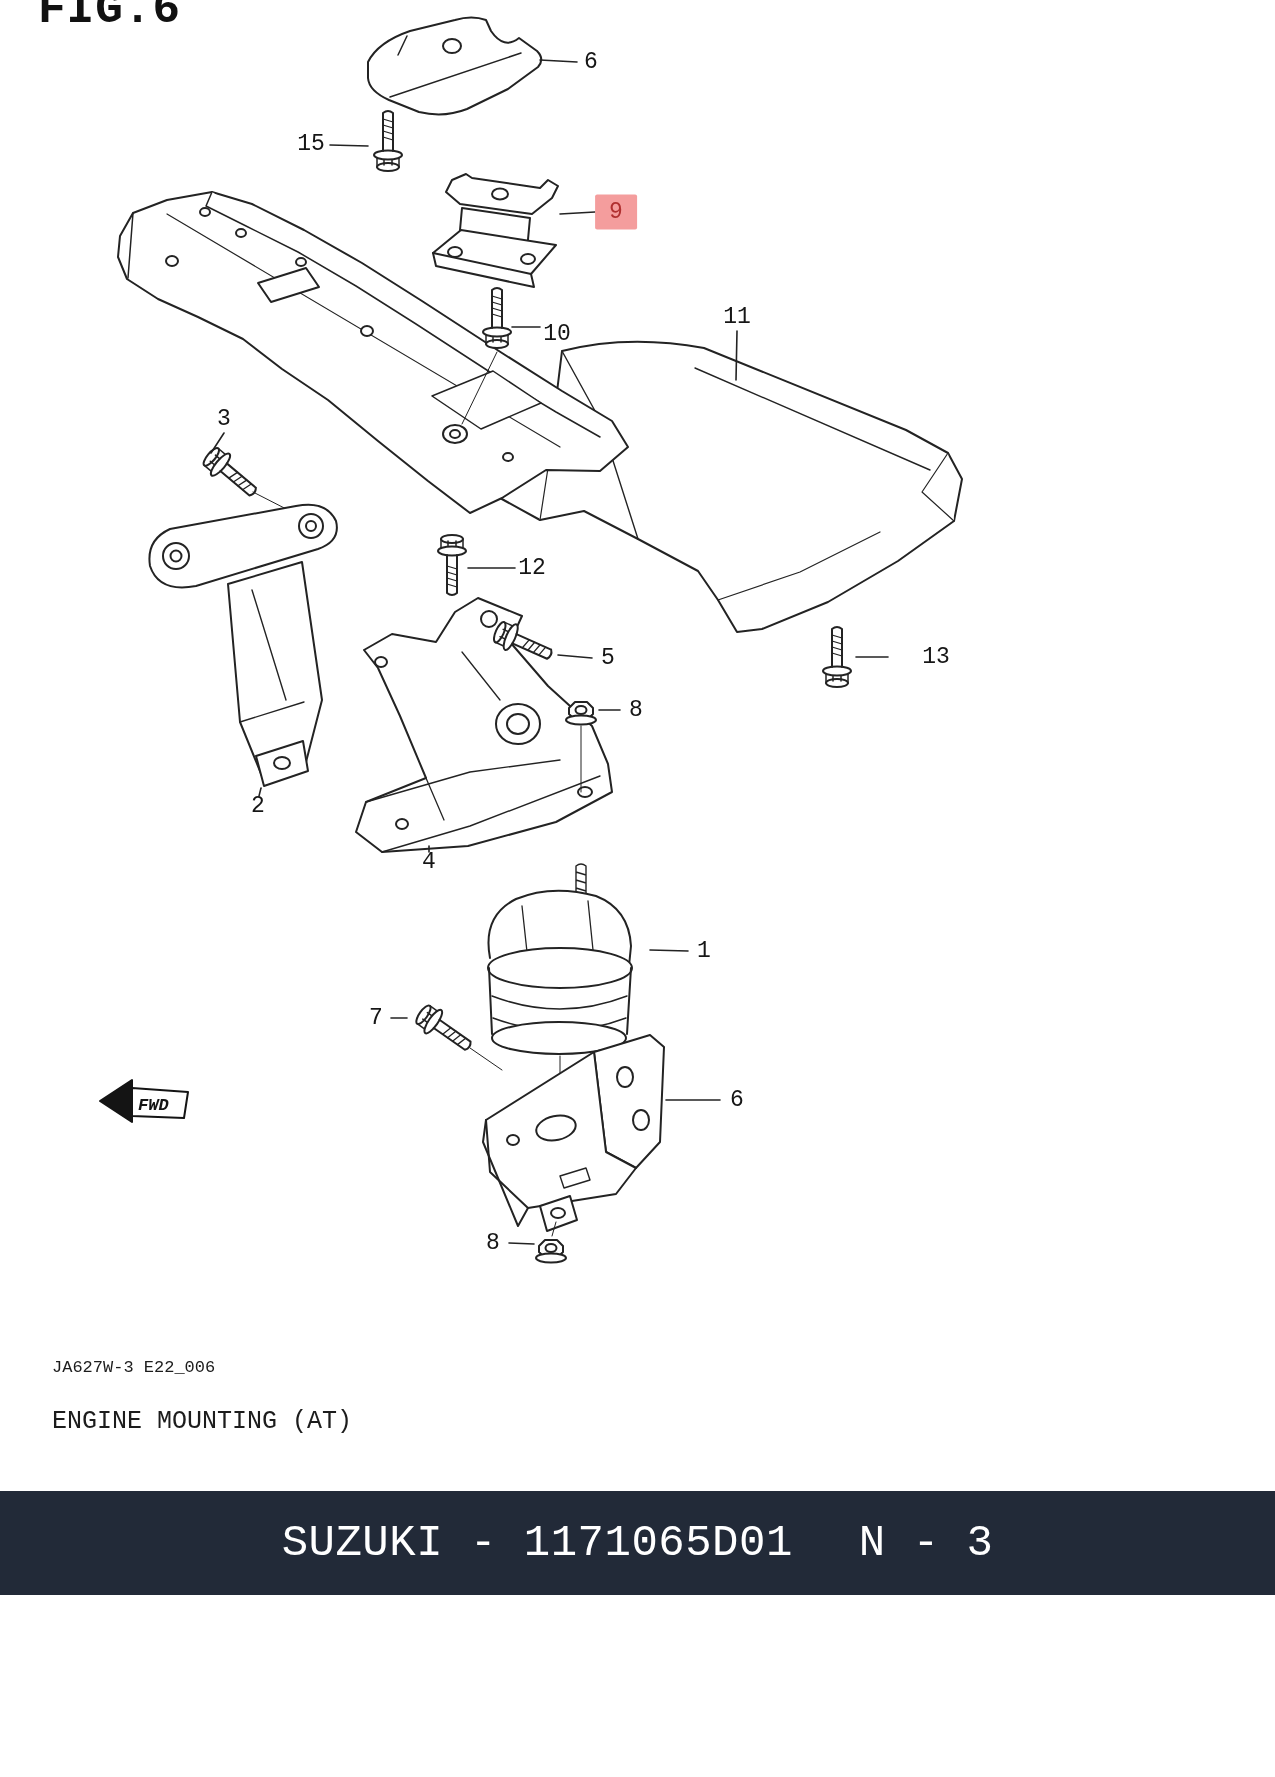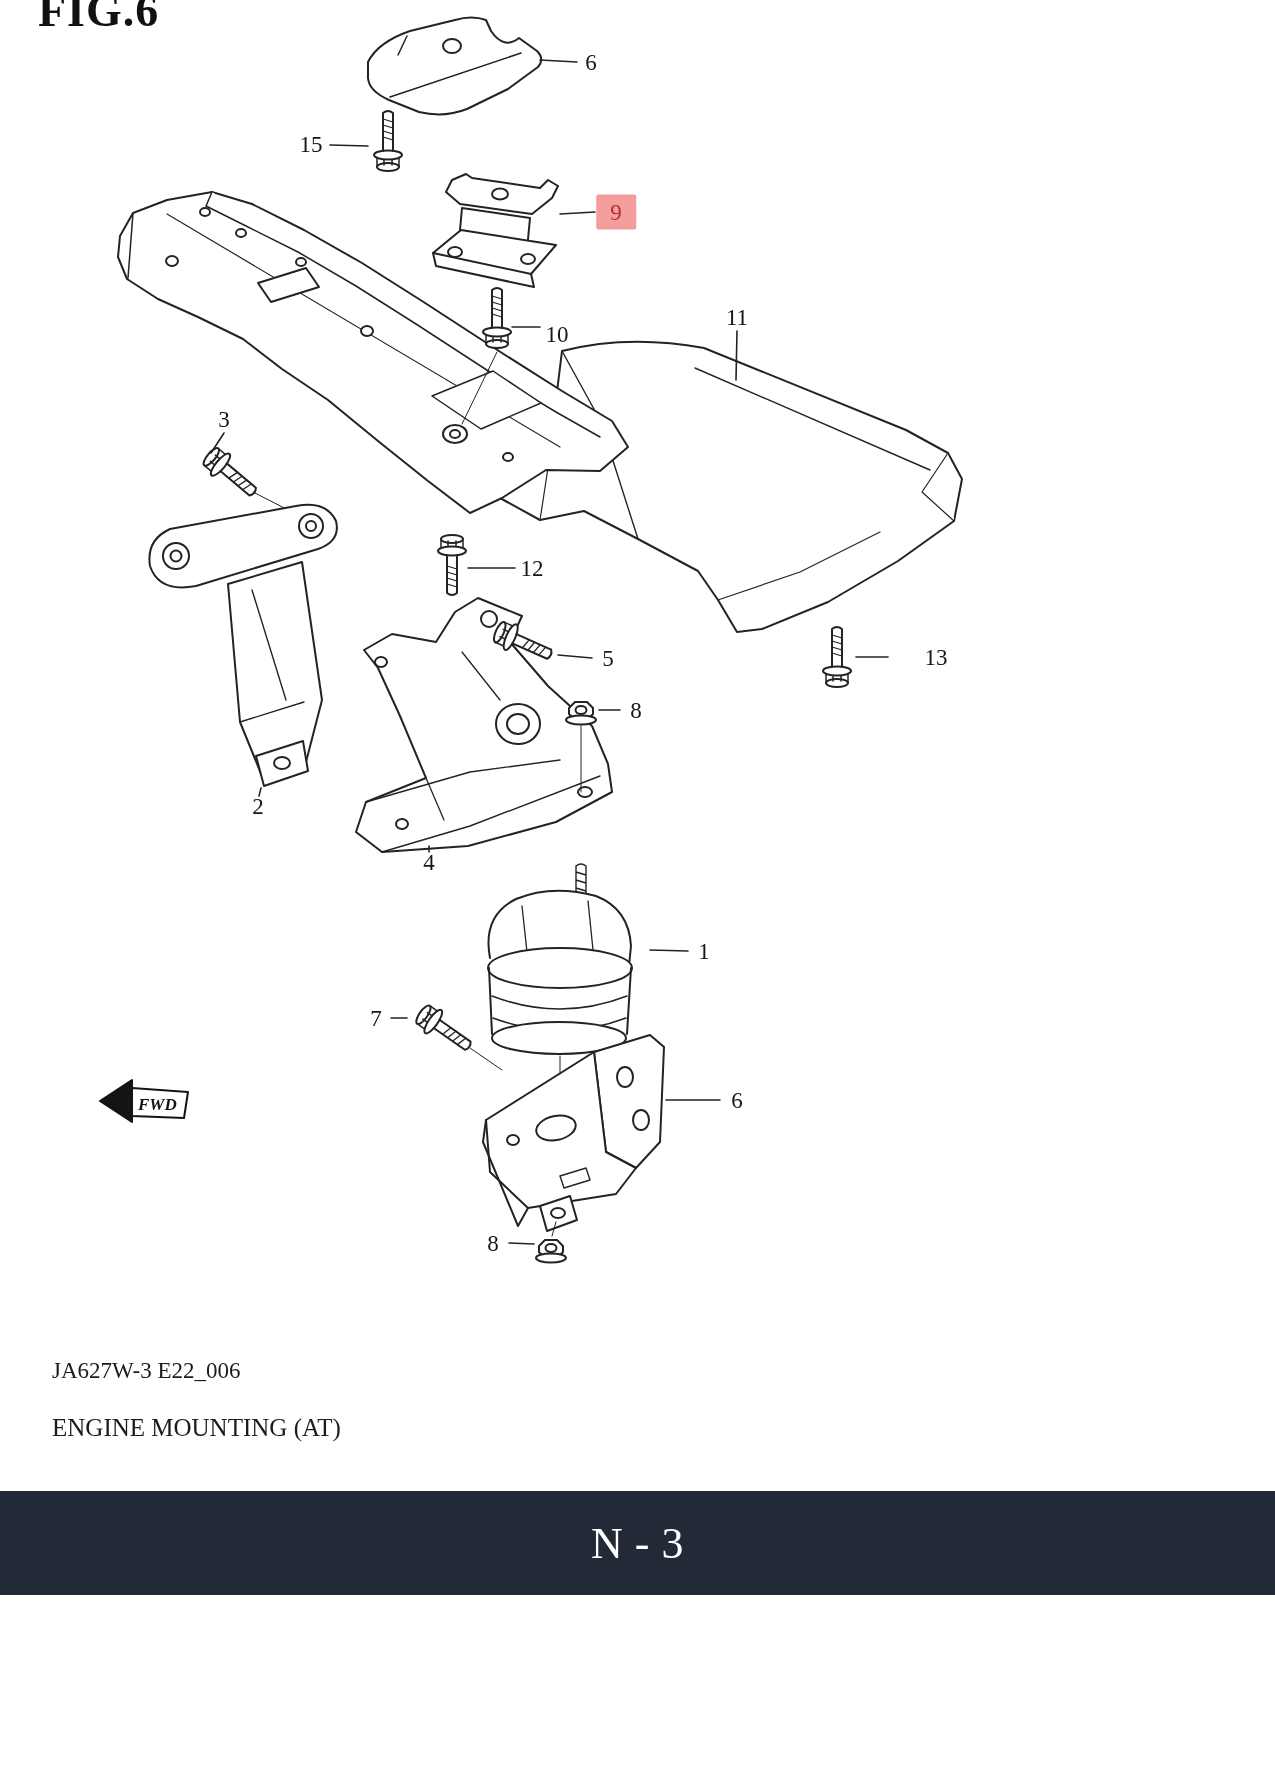--- a/index.html
+++ b/index.html
@@ -2,21 +2,21 @@
 <html style="--hl-bg: #f49d9d; --hl-text: #b03030; --bar-bg: #222a38; --bar-text: #ffffff;"><head>
 <meta charset="utf-8">
 <style>
   html,body{margin:0;padding:0;background:#ffffff;}
   .page{
     position:relative;
     width:1275px;
     height:1777px;
     background:#ffffff;
     overflow:hidden;
-    font-family:Liberation Serif, serif;
+    font-family:Liberation Mono, monospace;
     color:#111;
   }
   .fig-title{
     position:absolute;
     top:-16px;
     left:38px;
     font-size:46px;
     font-weight:800;
     letter-spacing:1px;
     color:#111;
@@ -40,21 +40,21 @@
     color:var(--hl-text,#b03030);
     padding:6px 14px;
     border-radius:2px;
   }
   .caption-block{
     position:absolute;
     left:52px;
     top:1358px;
   }
   .code-line{
-    font-size:23px;
+    font-size:17px;
     margin-bottom:30px;
     color:#1c1c1c;
   }
   .name-line{
     font-size:25px;
     color:#1c1c1c;
   }
   .footer-bar{
     position:absolute;
     left:0; right:0;
@@ -270,16 +270,17 @@
       <div class="callout" style="left: 737px; top: 1100px;">6</div>
       <div class="callout" style="left: 493px; top: 1243px;">8</div>
     </div>
 
   <div class="caption-block">
     <div class="code-line">JA627W-3 E22_006</div>
     <div class="name-line">ENGINE MOUNTING (AT)</div>
   </div>
 
   <div class="footer-bar">
+    <span>SUZUKI - 1171065D01</span>
     <span>N - 3</span>
   </div>
 
 </div>
 
 </body></html>

